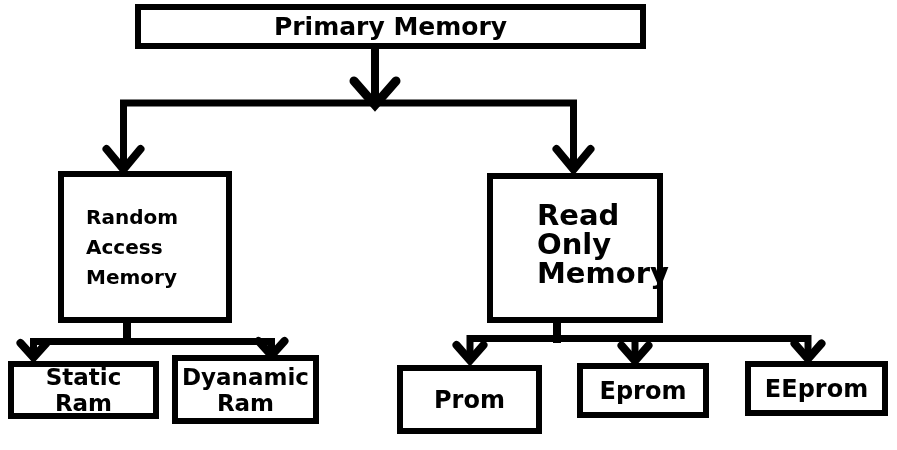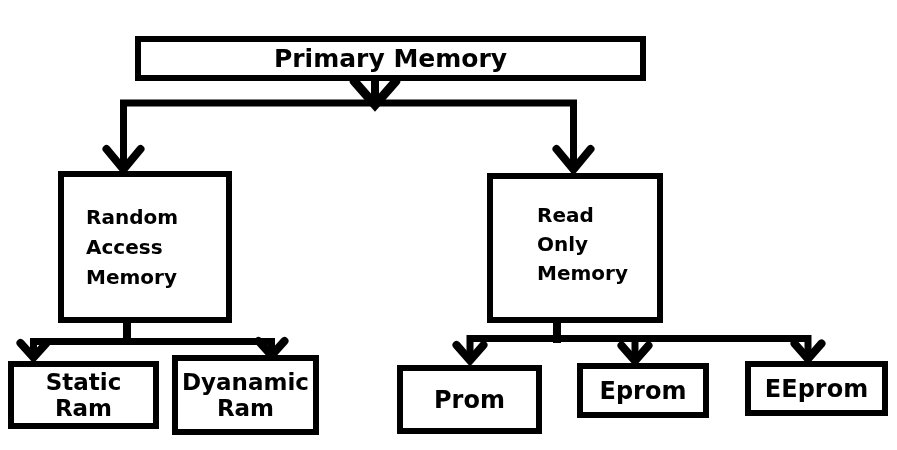--- a/index.html
+++ b/index.html
@@ -34,50 +34,49 @@
     justify-content: center;
     text-align: center;
   }
   .label {
     white-space: pre-line;
   }
   .node-primary {
     left: 135px; top: 4px;
     width: 511px; height: 45px;
     font-size: 25px;
-    margin-top: 32px;
   }
   .node-ram {
     left: 58px; top: 171px;
     width: 174px; height: 152px;
     font-size: 20px;
     line-height: 30px;
     justify-content: flex-start;
     text-align: left;
     padding-left: 22px;
   }
   .node-rom {
     left: 487px; top: 173px;
     width: 176px; height: 150px;
-    font-size: 20px;
+    font-size: 29px;
     line-height: 29px;
     justify-content: flex-start;
     align-items: flex-start;
     text-align: left;
     padding-left: 44px;
     padding-top: 22px;
   }
   .node-static-ram {
     left: 8px; top: 361px;
-    width: 151px; height: 68px;
+    width: 151px; height: 58px;
     font-size: 23px;
   }
   .node-dynamic-ram {
     left: 172px; top: 355px;
-    width: 147px; height: 80px;
+    width: 147px; height: 69px;
     font-size: 23px;
     line-height: 26px;
   }
   .node-prom {
     left: 397px; top: 365px;
     width: 145px; height: 69px;
     font-size: 24px;
   }
   .node-eprom {
     left: 577px; top: 363px;

